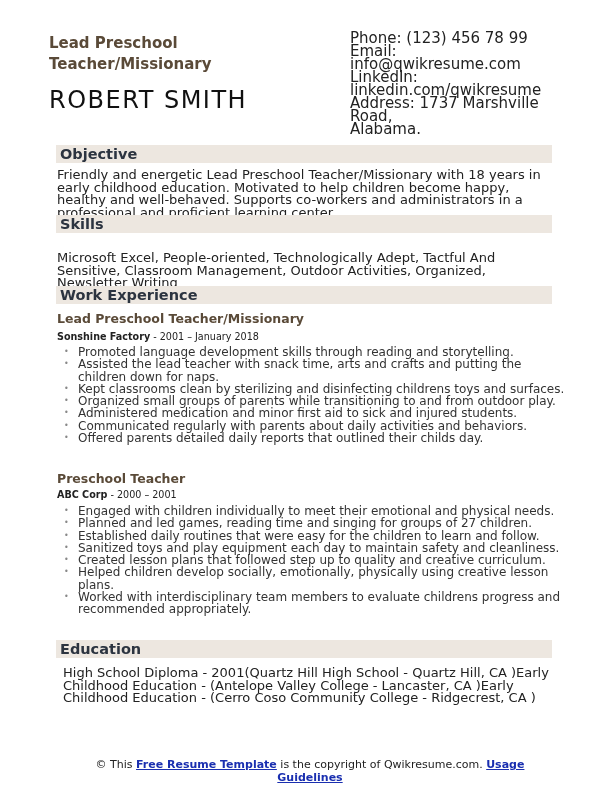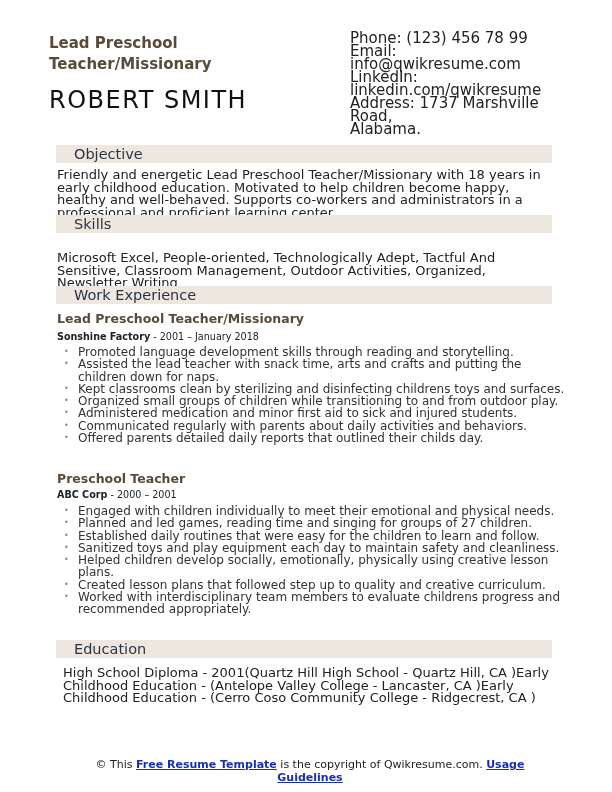--- a/index.html
+++ b/index.html
@@ -1,21 +1,21 @@
 <!DOCTYPE html>
 <html><head>
 <meta charset="utf-8">
 <style>
   html, body { margin: 0; padding: 0; background: #ffffff; }
   body { width: 612px; height: 792px; position: relative; font-family: "DejaVu Sans", sans-serif; color: #222; overflow: hidden; }
   .title { position: absolute; left: 49px; top: 33px; font-size: 15px; font-weight: bold; color: #5a4a38; line-height: 21px; }
   .name { position: absolute; left: 49px; top: 86px; font-size: 24px; letter-spacing: 1.5px; color: #111; }
   .contact { position: absolute; right: 62px; top: 32px; text-align: left; font-size: 15px; line-height: 13px; color: #222; width: 200px; }
   .contact a { color: #666; text-decoration: underline; }
-  .section-head { position: absolute; left: 56px; width: 496px; height: 18px; background: #ede7e0; font-weight: normal; font-size: 14.5px; color: #2c3440; line-height: 18px; padding-left: 18px; box-sizing: border-box; }
+  .section-head { position: absolute; left: 56px; width: 496px; height: 18px; background: #ede7e0; font-weight: bold; font-size: 14.5px; color: #2c3440; line-height: 18px; padding-left: 4px; box-sizing: border-box; }
   .para { position: absolute; left: 57px; width: 500px; font-size: 13px; line-height: 12.5px; color: #222; }
   .job-title { position: absolute; left: 57px; font-size: 12.5px; font-weight: bold; color: #5a4a38; }
   .job-meta { position: absolute; left: 57px; font-size: 9.6px; color: #222; }
   .job-meta b { font-weight: bold; }
   ul.bullets { position: absolute; left: 62px; width: 490px; margin: 0; padding: 0 0 0 16px; font-size: 12px; line-height: 12.3px; color: #333; list-style: none; }
   ul.bullets li { position: relative; }
   ul.bullets li::before { content: "•"; position: absolute; left: -14px; color: #888; font-size: 8px; }
   .footer { position: absolute; left: 80px; width: 460px; top: 758px; text-align: center; font-size: 11px; line-height: 13px; color: #222; }
   .footer a { color: #1a2fb0; font-weight: bold; text-decoration: underline; }
 </style>
@@ -44,35 +44,35 @@
 <div class="para" style="top:252px;">Microsoft Excel, People-oriented, Technologically Adept, Tactful And Sensitive, Classroom Management, Outdoor Activities, Organized, Newsletter Writing</div>
 
 <div class="section-head" style="top:286px;">Work Experience</div>
 
 <div class="job-title" style="top:311px;">Lead Preschool Teacher/Missionary</div>
 <div class="job-meta" style="top:331px;"><b>Sonshine Factory</b><span> - 2001 – January 2018</span></div>
 <ul class="bullets" style="top:346px;">
   <li>Promoted language development skills through reading and storytelling.</li>
   <li>Assisted the lead teacher with snack time, arts and crafts and putting the children down for naps.</li>
   <li>Kept classrooms clean by sterilizing and disinfecting childrens toys and surfaces.</li>
-  <li>Organized small groups of children while transitioning to and from outdoor play.</li>
+  <li>Organized small groups of parents while transitioning to and from outdoor play.</li>
   <li>Administered medication and minor first aid to sick and injured students.</li>
   <li>Communicated regularly with parents about daily activities and behaviors.</li>
   <li>Offered parents detailed daily reports that outlined their childs day.</li>
 </ul>
 
 <div class="job-title" style="top:471px;">Preschool Teacher</div>
 <div class="job-meta" style="top:489px;"><b>ABC Corp</b><span> - 2000 – 2001</span></div>
 <ul class="bullets" style="top:505px;">
   <li>Engaged with children individually to meet their emotional and physical needs.</li>
   <li>Planned and led games, reading time and singing for groups of 27 children.</li>
   <li>Established daily routines that were easy for the children to learn and follow.</li>
   <li>Sanitized toys and play equipment each day to maintain safety and cleanliness.</li>
+  <li>Created lesson plans that followed step up to quality and creative curriculum.</li>
   <li>Helped children develop socially, emotionally, physically using creative lesson plans.</li>
-  <li>Created lesson plans that followed step up to quality and creative curriculum.</li>
   <li>Worked with interdisciplinary team members to evaluate childrens progress and recommended appropriately.</li>
 </ul>
 
 <div class="section-head" style="top:640px;">Education</div>
 <div class="para" style="top:667px; left:63px; width:490px;">High School Diploma - 2001(Quartz Hill High School  - Quartz Hill, CA )Early Childhood Education - (Antelope Valley College  - Lancaster, CA )Early Childhood Education - (Cerro Coso Community College  - Ridgecrest, CA )</div>
 
 <div class="footer">
   <span>© This </span><a>Free Resume Template</a><span> is the copyright of Qwikresume.com. </span><a>Usage Guidelines</a>
 </div>
 

